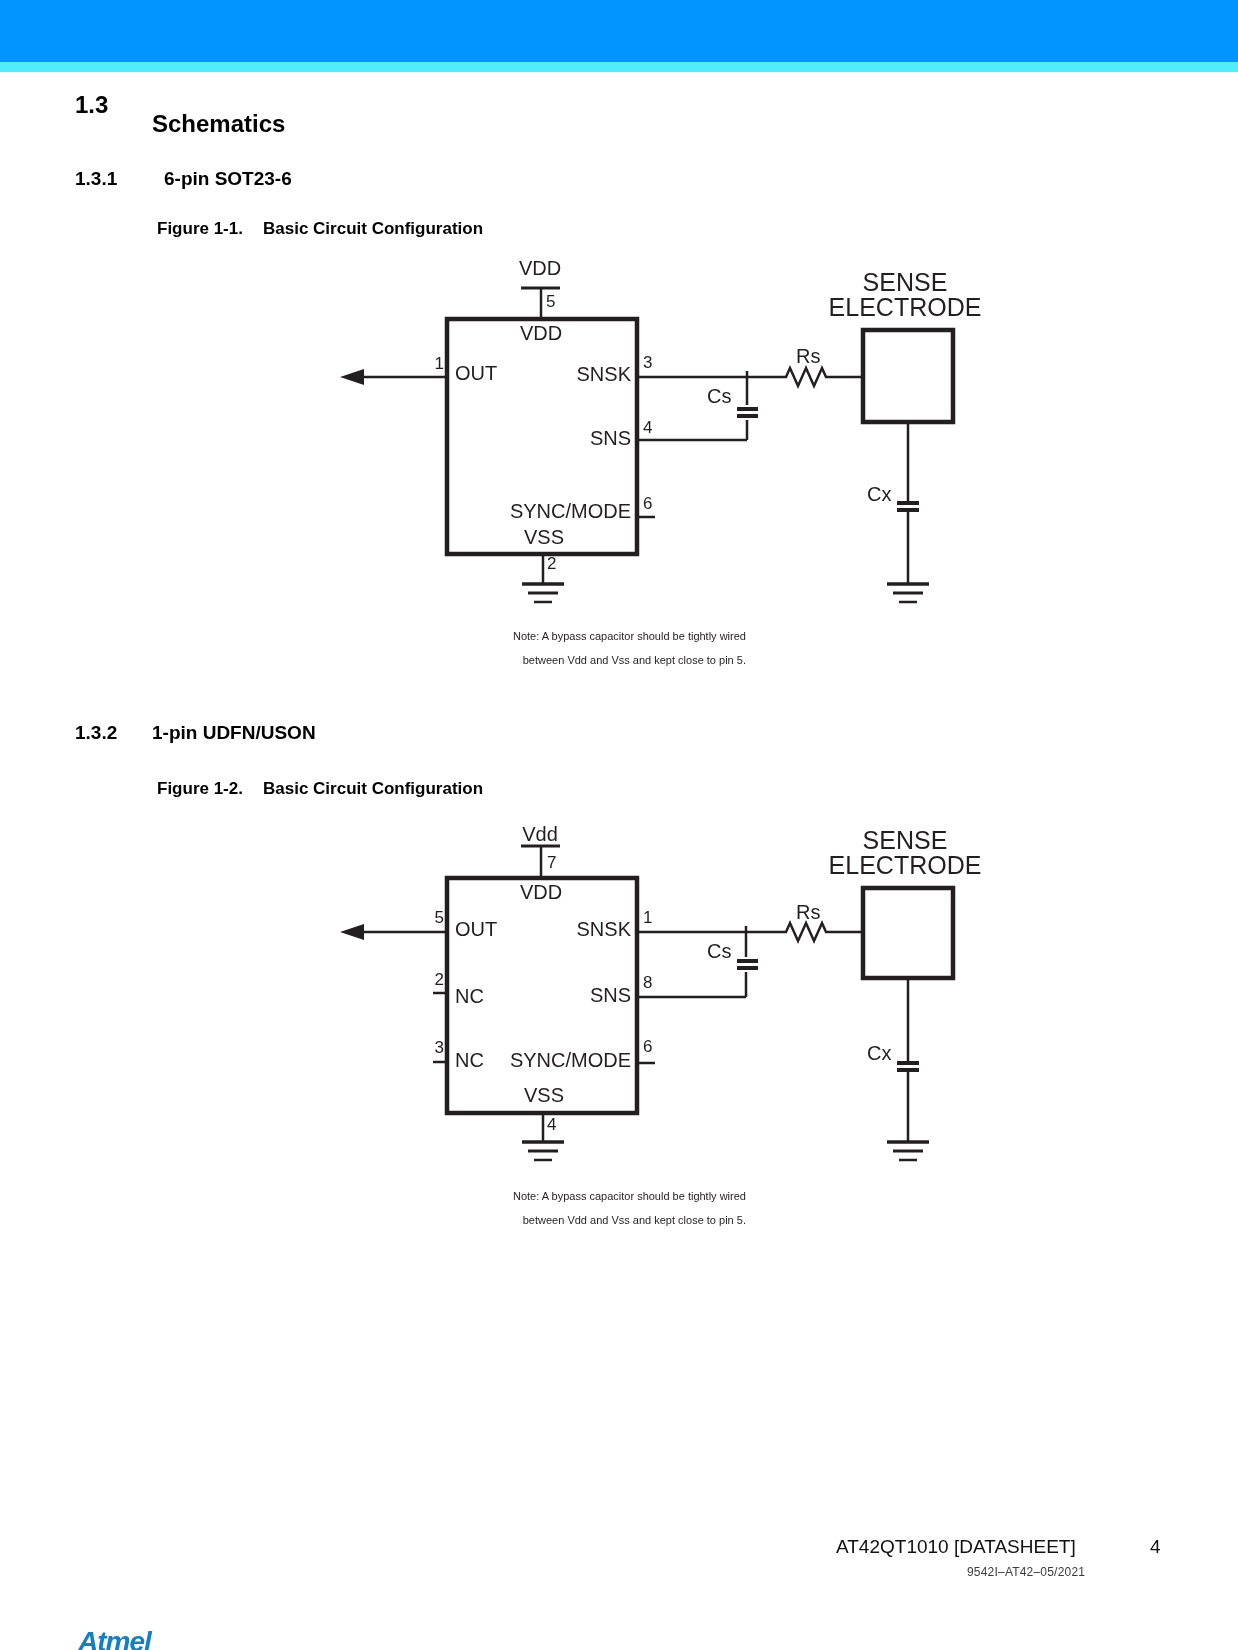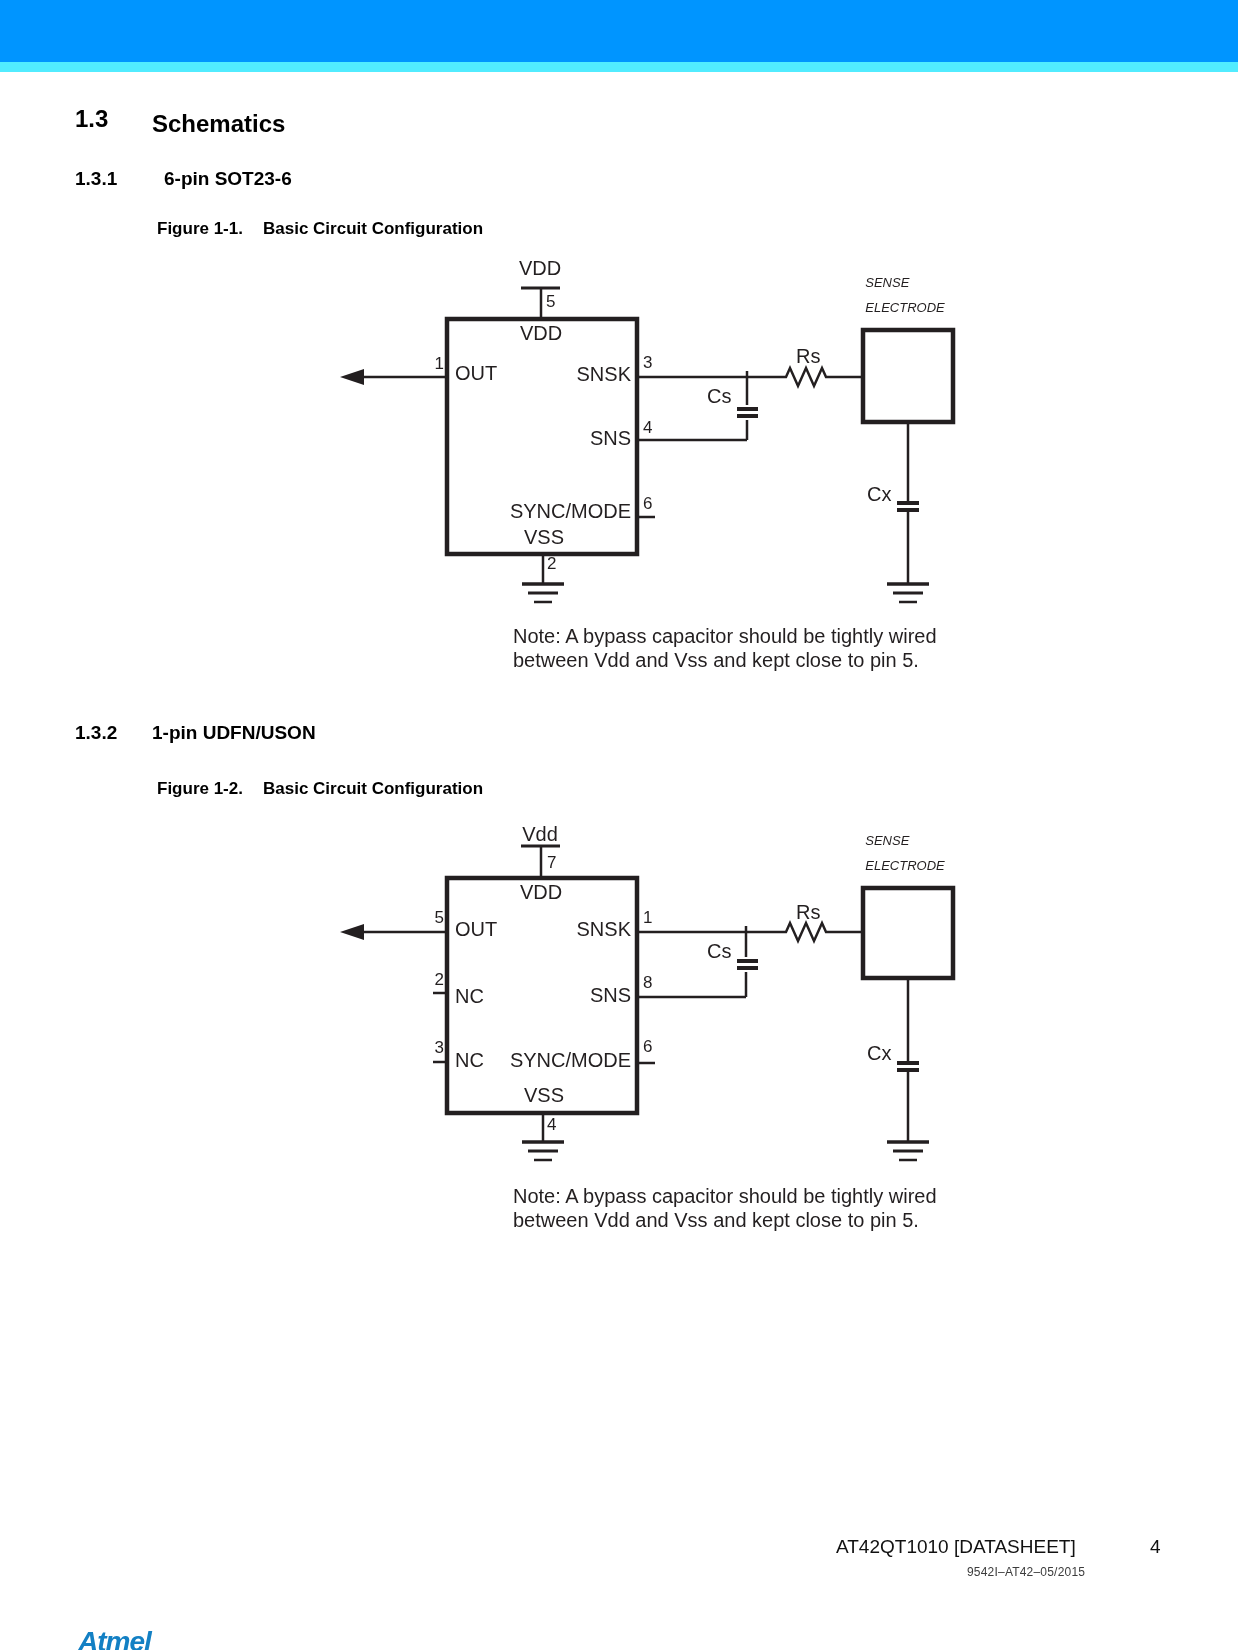--- a/index.html
+++ b/index.html
@@ -19,45 +19,45 @@
 
   .h-sec{position:absolute;font-weight:bold;font-size:24px;line-height:1;white-space:nowrap;color:#000;}
   .h-sub{position:absolute;font-weight:bold;font-size:19px;line-height:1;white-space:nowrap;color:#000;}
   .h-fig{position:absolute;font-weight:bold;font-size:17px;line-height:1;white-space:nowrap;color:#000;}
 
   .lbl{position:absolute;font-size:20px;line-height:1;white-space:nowrap;color:var(--ink);}
   .lbl.c{transform:translateX(-50%);}
   .lbl.r{transform:translateX(-100%);}
   .pin-num{position:absolute;font-size:17px;line-height:1;white-space:nowrap;color:var(--ink);}
   .pin-num.r{transform:translateX(-100%);}
-  .electrode{position:absolute;transform:translateX(-50%);
-    font-size:13px;line-height:25px;white-space:nowrap;color:var(--ink);font-style:italic;}
+  .electrode{position:absolute;transform:translateX(-50%);text-align:center;
+    font-size:25px;line-height:25px;white-space:nowrap;color:var(--ink);}
   .electrode span{display:block;}
-  .note{position:absolute;font-size:20px;line-height:24px;color:var(--ink);}
+  .note{position:absolute;font-size:11px;line-height:24px;color:var(--ink);text-align:right;}
   .note span{display:block;white-space:nowrap;}
 
   .schem{position:absolute;}
   .schem line,.schem path,.schem rect,.schem polyline{stroke:var(--ink);fill:none;}
   .schem polygon{fill:var(--ink);stroke:none;}
 
   .footer-logo{position:absolute;left:78px;top:1628px;font-size:28px;font-weight:bold;
     font-style:italic;letter-spacing:-1px;color:var(--logo-blue);line-height:1;}
   .footer-title{position:absolute;left:836px;top:1537px;font-size:19px;line-height:1;color:#111;}
   .footer-page{position:absolute;left:1150px;top:1537px;font-size:19px;line-height:1;color:#111;}
   .footer-code{position:absolute;left:967px;top:1566px;font-size:12px;line-height:1;color:#3c3c3c;letter-spacing:0.2px;}
 </style>
 </head>
 <body>
 
 <div class="page">
 
   <div class="topbar"></div>
   <div class="topstripe"></div>
 
-  <div class="h-sec" style="left:75px;top:107px;">1.3</div>
+  <div class="h-sec" style="left:75px;top:93px;">1.3</div>
   <div class="h-sec" style="left:152px;top:112px;">Schematics</div>
 
   <div class="h-sub" style="left:75px;top:169px;">1.3.1</div>
   <div class="h-sub" style="left:164px;top:169px;">6-pin SOT23-6</div>
 
   <div class="h-fig" style="left:157px;top:220px;">Figure 1-1.</div>
   <div class="h-fig" style="left:263px;top:220px;">Basic Circuit Configuration</div>
 
   <svg class="schem" style="left:300px;top:250px;" width="700" height="380" viewBox="0 0 700 380">
     <g>
@@ -215,15 +215,15 @@
     <span>ELECTRODE</span>
   </div>
   <div class="note" style="left:513px;top:1184px;">
     <span>Note: A bypass capacitor should be tightly wired</span>
     <span>between Vdd and Vss and kept close to pin 5.</span>
   </div>
 
   <div class="footer-logo">Atmel</div>
   <div class="footer-title">AT42QT1010 [DATASHEET]</div>
   <div class="footer-page">4</div>
-  <div class="footer-code">9542I–AT42–05/2015</div>
+  <div class="footer-code">9542I–AT42–05/2021</div>
 
 </div>
 
 </body></html>

